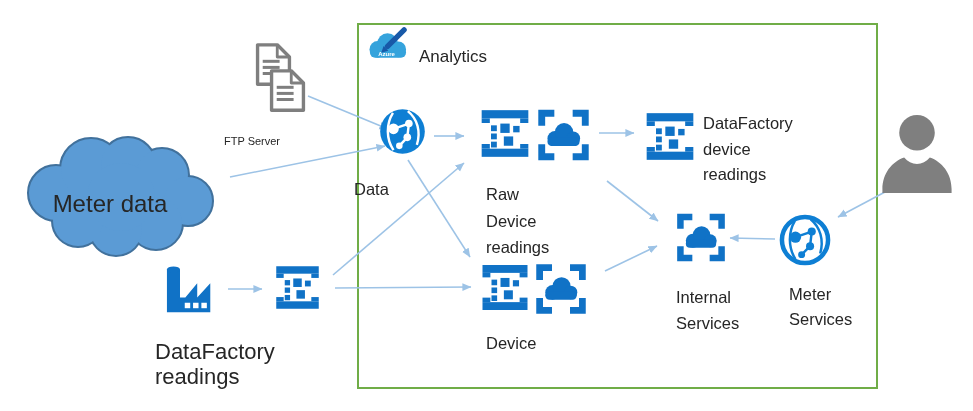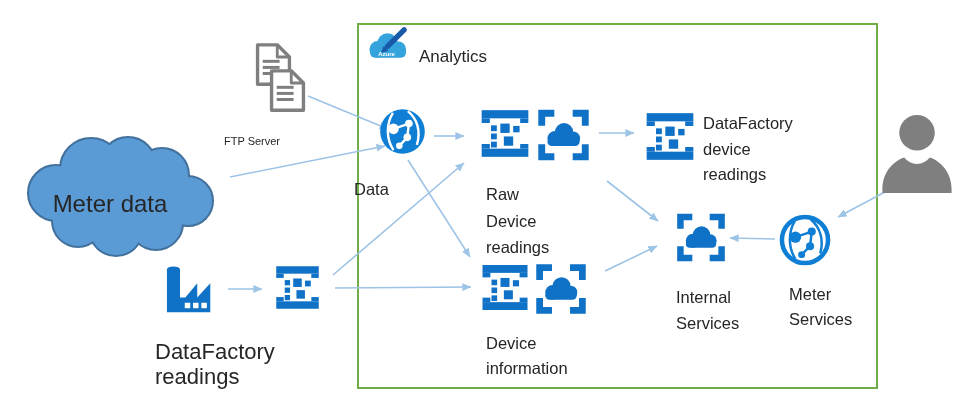--- a/index.html
+++ b/index.html
@@ -225,21 +225,20 @@
   </div>
 
   <svg class="icon" style="left:478px;top:260px;width:54px;height:55px">
       <use href="#icon-event-hub"></use>
     </svg>
   <svg class="icon" style="left:534px;top:261px;width:54px;height:56px">
       <use href="#icon-cloud-service"></use>
     </svg>
   <div class="lbl" style="left:486px;top:319px;line-height:25px">
     <div>Device</div>
-    <div>information</div>
   </div>
 
   <svg class="icon" style="left:675px;top:210px;width:52px;height:55px">
       <use href="#icon-cloud-service"></use>
     </svg>
   <div class="lbl" style="left:676px;top:272px;line-height:26px">
     <div>Internal</div>
     <div>Services</div>
   </div>
 

